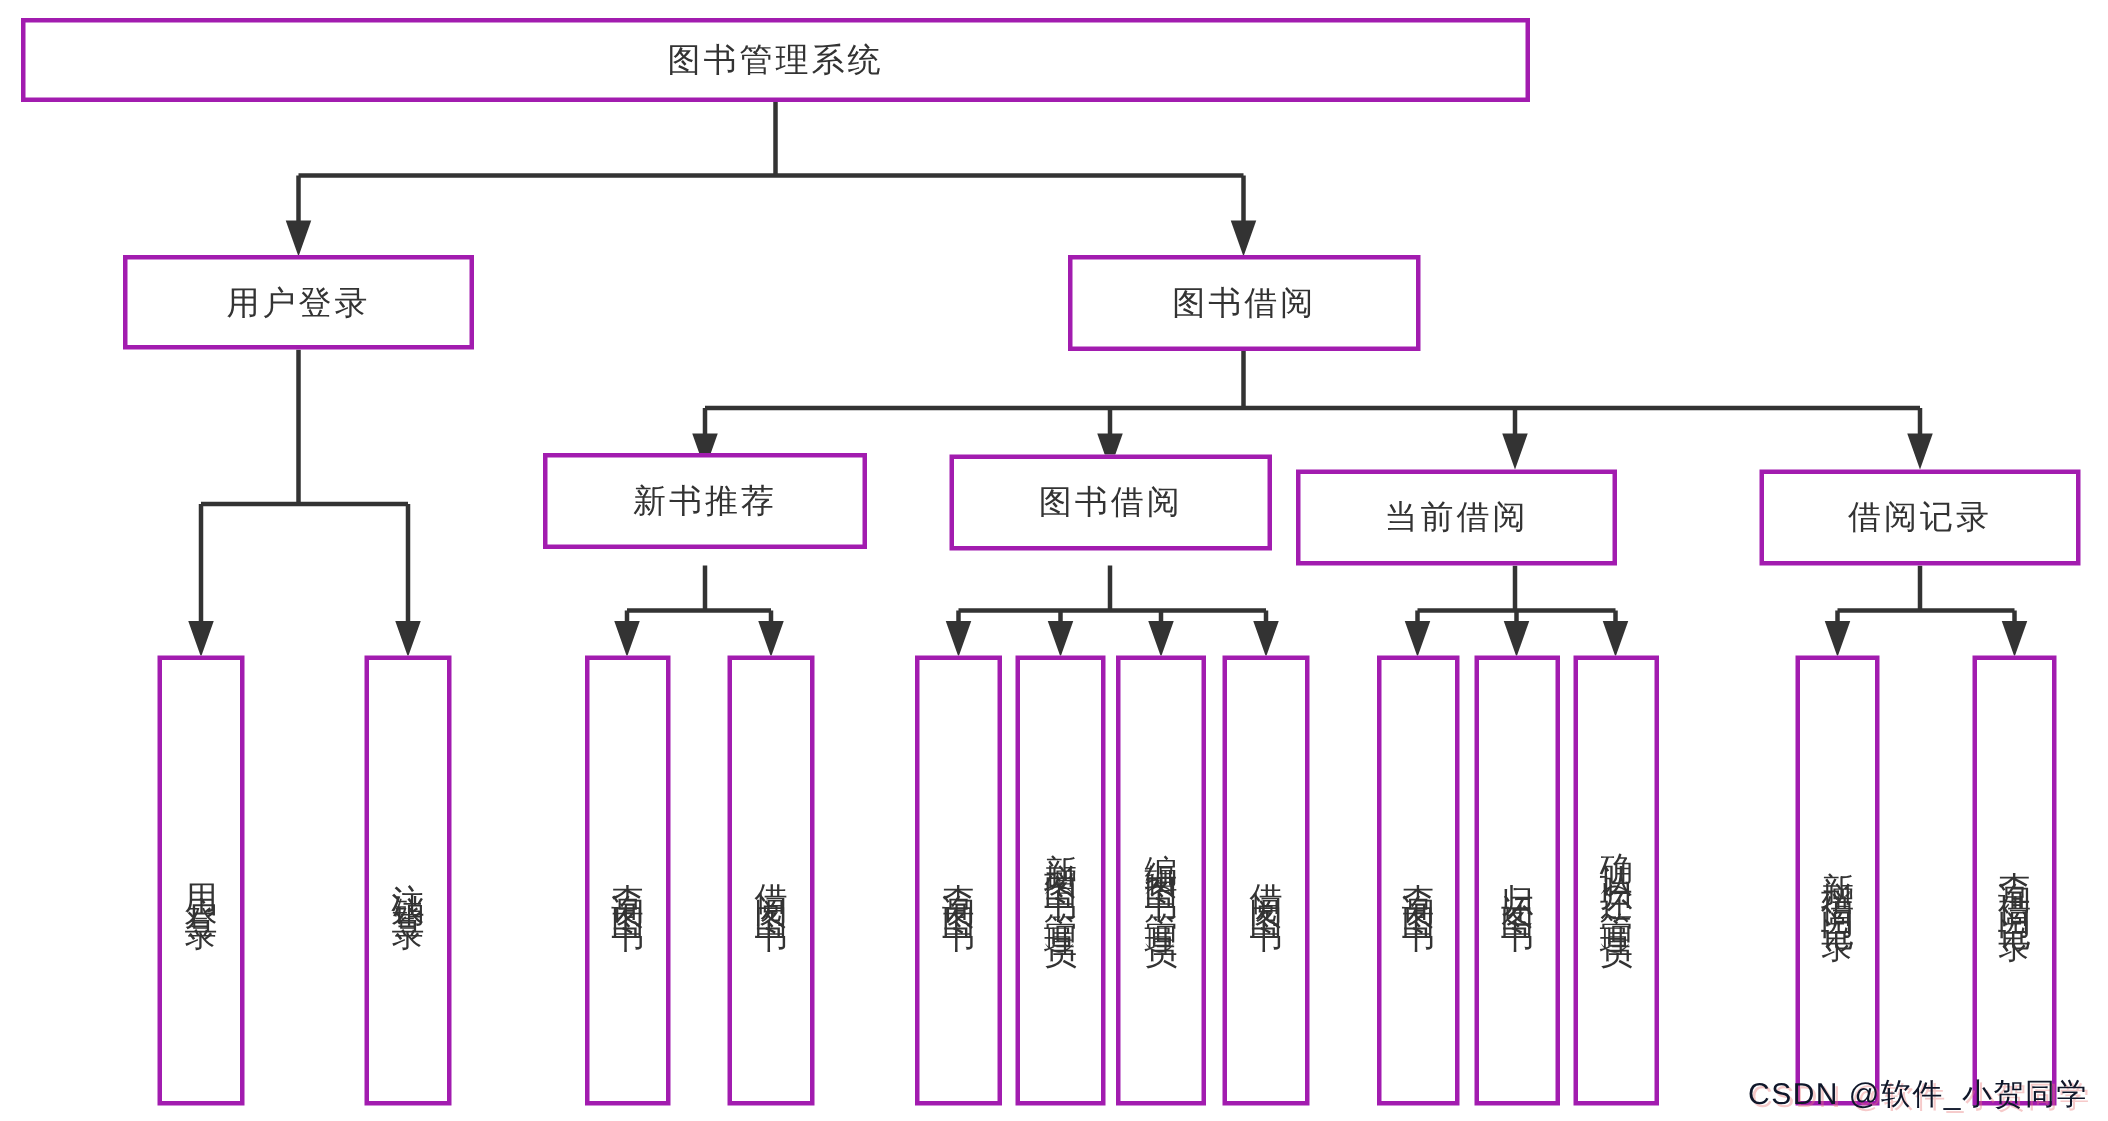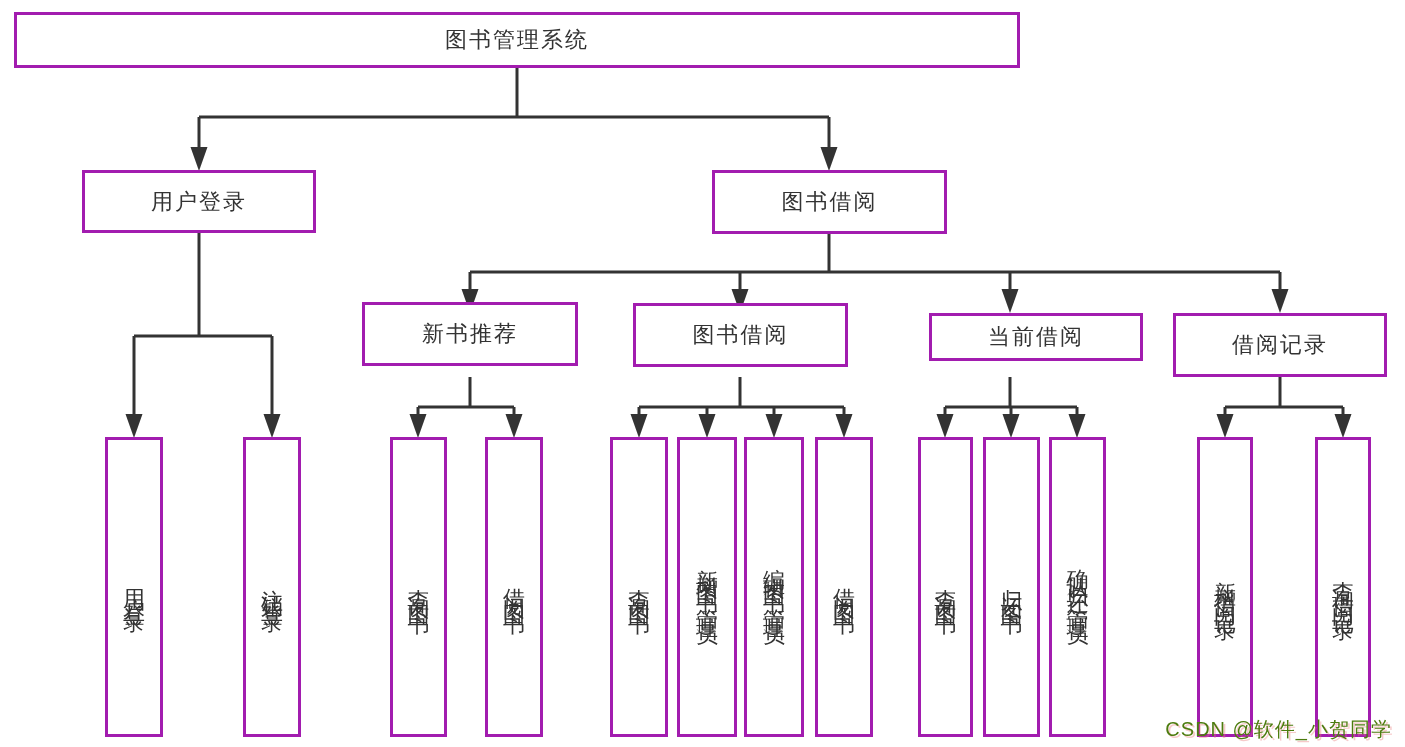--- a/index.html
+++ b/index.html
@@ -39,21 +39,21 @@
     letter-spacing: 8px;
     line-height: 1;
     white-space: nowrap;
   }
   .watermark {
     position: absolute;
     right: 13px;
     bottom: 4px;
     font-size: 20px;
     letter-spacing: 1px;
-    color: #4d7c0f;
+    color: #0f172a;
     text-shadow: 2px 2px 0 rgba(232, 122, 122, 0.40);
     z-index: 3;
     white-space: nowrap;
   }
 </style>
 </head>
 <body>
 
 <div class="stage">
 
@@ -125,21 +125,21 @@
   </div>
 
   <div class="node hbox" style="left:362px; top:302px; width:216px; height:64px">
     <span class="label">新书推荐</span>
   </div>
 
   <div class="node hbox" style="left:633px; top:303px; width:215px; height:64px">
     <span class="label">图书借阅</span>
   </div>
 
-  <div class="node hbox" style="left:929px; top:313px; width:214px; height:48px">
+  <div class="node hbox" style="left:864px; top:313px; width:214px; height:64px">
     <span class="label">当前借阅</span>
   </div>
 
   <div class="node hbox" style="left:1173px; top:313px; width:214px; height:64px">
     <span class="label">借阅记录</span>
   </div>
 
   <div class="node vbox" style="left:105px; top:437px; width:58px; height:300px">
     <span class="label">用户登录</span>
   </div>

